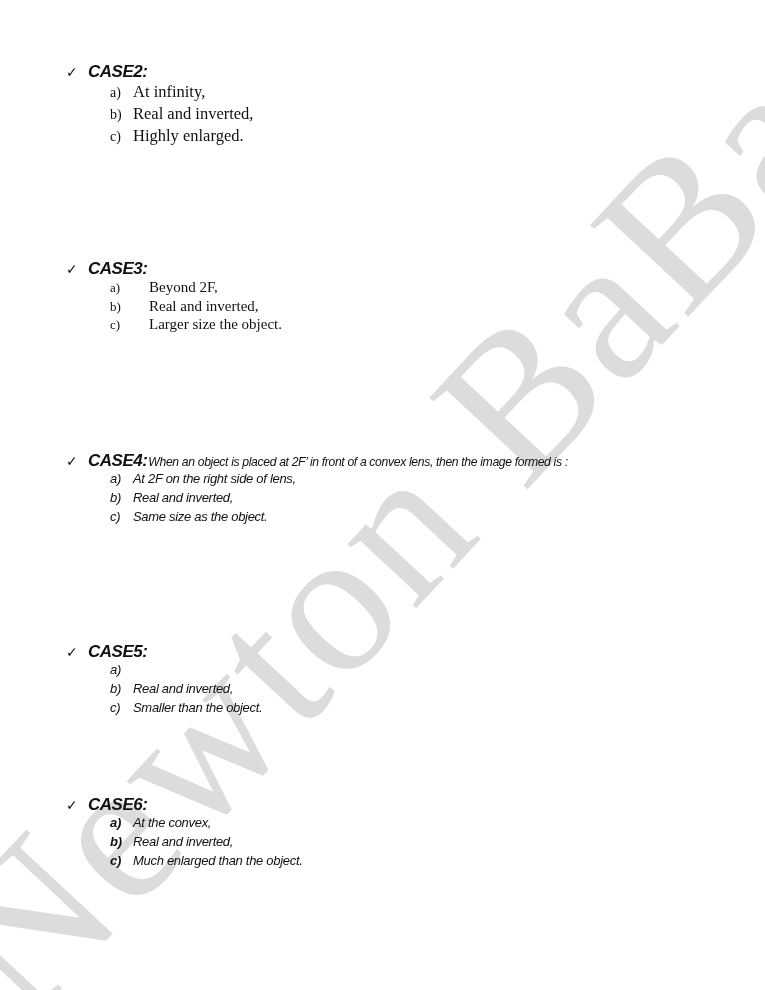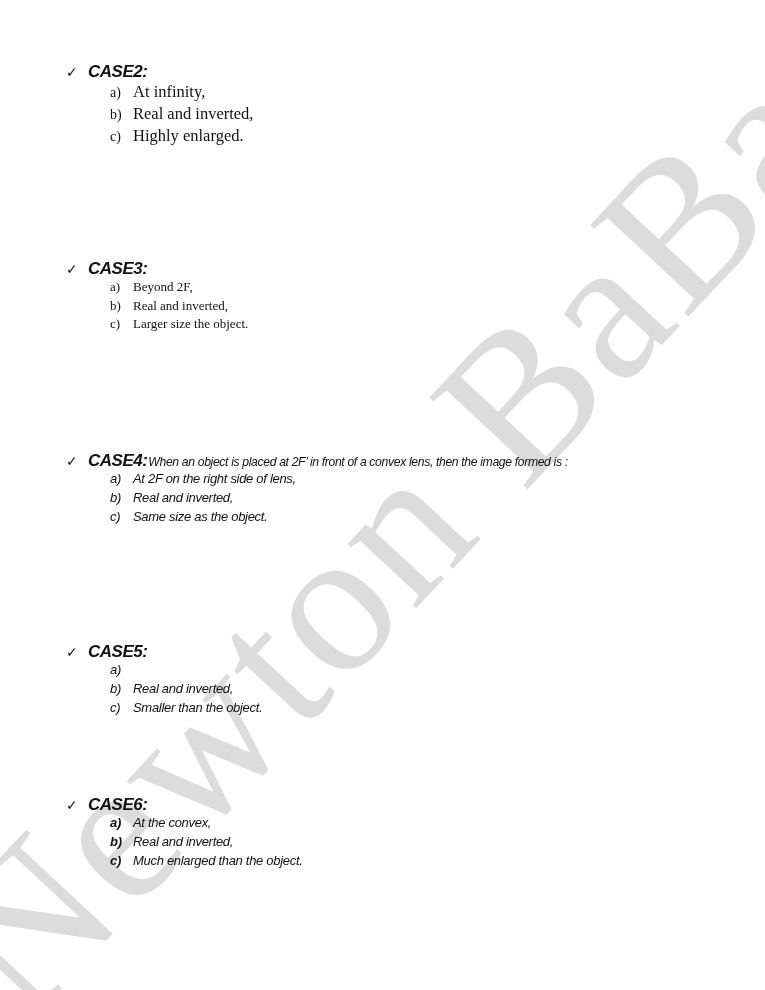--- a/index.html
+++ b/index.html
@@ -28,21 +28,21 @@
     ul.opts { list-style: none; margin: 0; padding: 0 0 0 44px; }
     ul.opts li { display: flex; align-items: baseline; white-space: nowrap; }
     .lbl { width: 23px; font-size: 13px; }
     .opt-text { font-size: 13.5px; }
     
     .c2 ul.opts li { height: 22px; }
     .c2 .lbl { font-size: 14px; }
     .c2 .opt-text { font-size: 16.5px; text-align: center; }
     
     .c3 ul.opts li { height: 18.5px; }
-    .c3 .opt-text { font-size: 13px; }
+    .c3 .opt-text { font-size: 15px; margin-left: 16px; }
     
     .it ul.opts li { height: 19px; }
     .it .lbl, .it .opt-text {
       font-family: "Liberation Sans", "DejaVu Sans", sans-serif; font-style: italic; font-size: 13px; letter-spacing: -0.3px;
     }
     .c6 .lbl { font-weight: bold; }
   </style>
 </head>
 <body>
 

